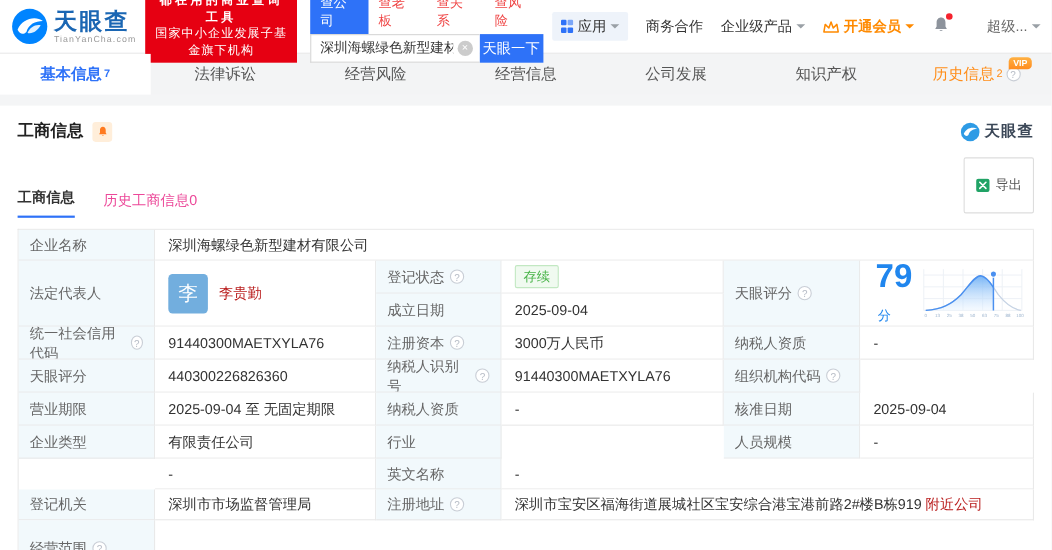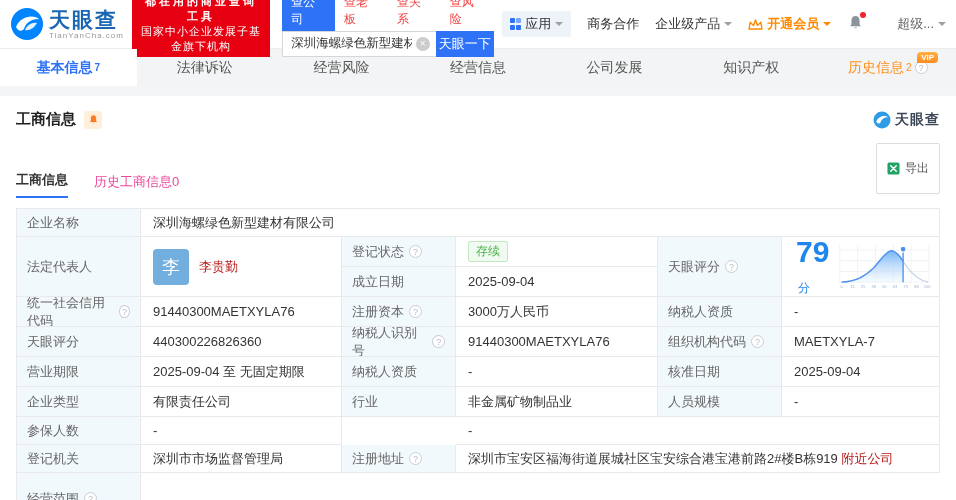--- a/index.html
+++ b/index.html
@@ -328,23 +328,20 @@
       <span>纳税人识别号</span>
         <span class="help">?</span>
     </div>
     <div class="cell val" style="grid-area:5/4/6/5">
         <span>91440300MAETXYLA76</span>
       </div>
     <div class="cell lbl" style="grid-area:5/5/6/6">
       <span>组织机构代码</span>
         <span class="help">?</span>
     </div>
-    <div class="cell val" style="grid-area:5/6/6/7">
-        <span>MAETXYLA-7</span>
-      </div>
 
     <div class="cell lbl" style="grid-area:6/1/7/2">
         <span>营业期限</span>
       </div>
     <div class="cell val" style="grid-area:6/2/7/3">
         <span>2025-09-04 至 无固定期限</span>
       </div>
     <div class="cell lbl" style="grid-area:6/3/7/4">
         <span>纳税人资质</span>
       </div>
@@ -360,36 +357,33 @@
 
     <div class="cell lbl" style="grid-area:7/1/8/2">
         <span>企业类型</span>
       </div>
     <div class="cell val" style="grid-area:7/2/8/3">
         <span>有限责任公司</span>
       </div>
     <div class="cell lbl" style="grid-area:7/3/8/4">
         <span>行业</span>
       </div>
-    <div class="cell val" style="grid-area:7/4/8/5">
-        <span>非金属矿物制品业</span>
-      </div>
     <div class="cell lbl" style="grid-area:7/5/8/6">
         <span>人员规模</span>
       </div>
     <div class="cell val" style="grid-area:7/6/8/7">
         <span class="dash">-</span>
       </div>
 
-    <div class="cell lbl" style="grid-area:8/1/9/2">
-        <span>参保人数</span>
-      </div>
     <div class="cell val" style="grid-area:8/2/9/3">
         <span class="dash">-</span>
       </div>
+    <div class="cell lbl" style="grid-area:8/3/9/4">
+        <span>英文名称</span>
+      </div>
     <div class="cell val" style="grid-area:8/4/9/7">
         <span class="dash">-</span>
       </div>
 
     <div class="cell lbl" style="grid-area:9/1/10/2">
         <span>登记机关</span>
       </div>
     <div class="cell val" style="grid-area:9/2/10/3">
         <span>深圳市市场监督管理局</span>
       </div>

